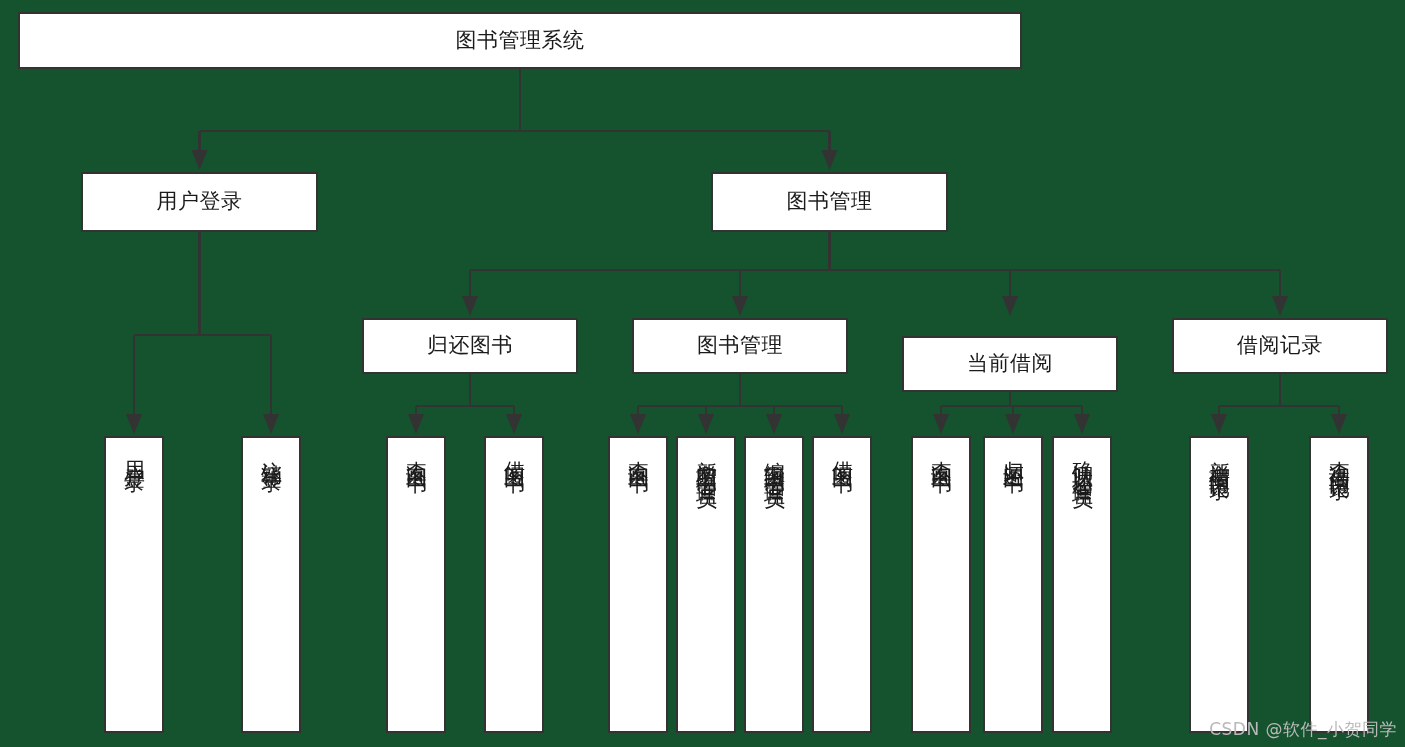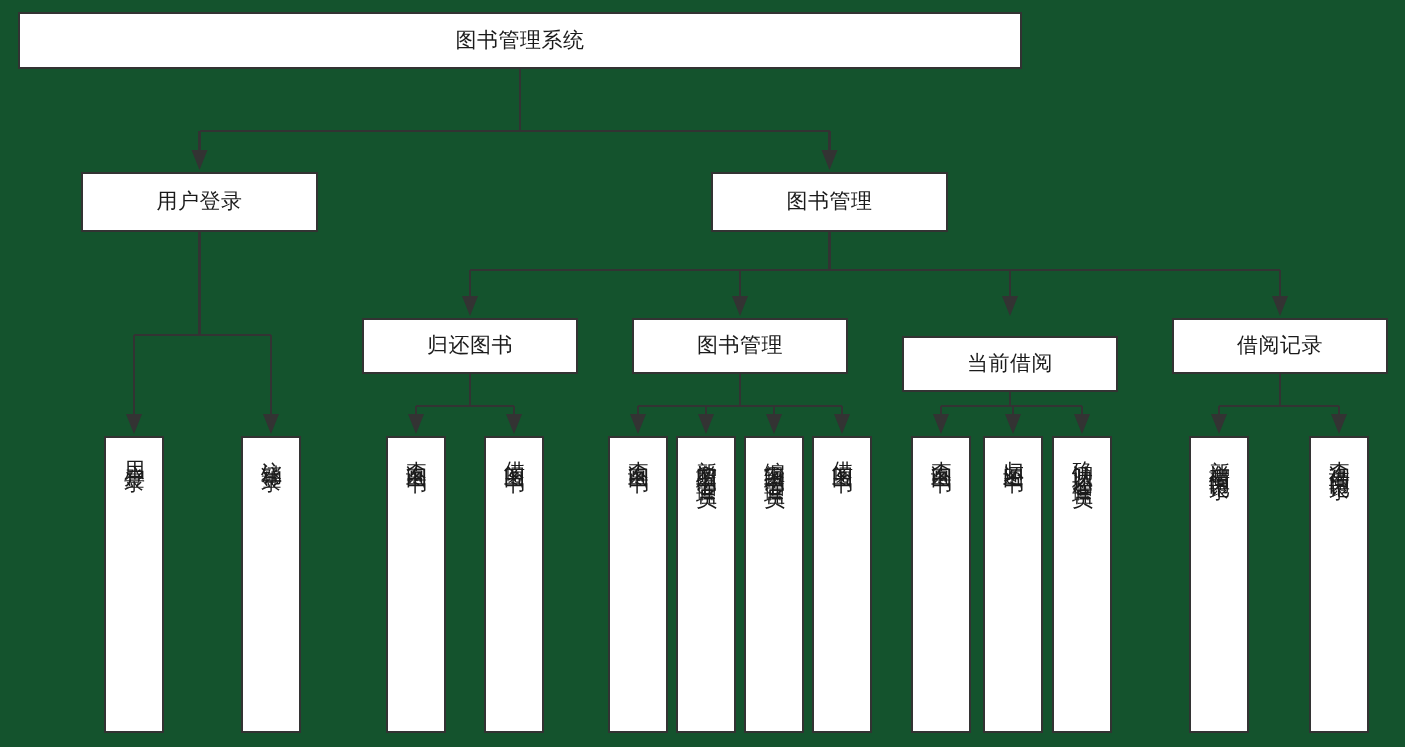--- a/index.html
+++ b/index.html
@@ -185,14 +185,15 @@
         <span class="label" style="color: rgb(27, 27, 27);">确认归还（管理员）</span>
       </div>
       <div class="node vert" style="left: 1189px; top: 436px; width: 60px; height: 297px; border-color: rgb(51, 51, 51); background: rgb(255, 255, 255);">
         <span class="label" style="color: rgb(27, 27, 27);">新增借阅记录</span>
       </div>
       <div class="node vert" style="left: 1309px; top: 436px; width: 60px; height: 297px; border-color: rgb(51, 51, 51); background: rgb(255, 255, 255);">
         <span class="label" style="color: rgb(27, 27, 27);">查询借阅记录</span>
       </div>
     </div>
 
+  <div id="watermark">CSDN @软件_小贺同学</div>
 
 </div>
 
 </body></html>

